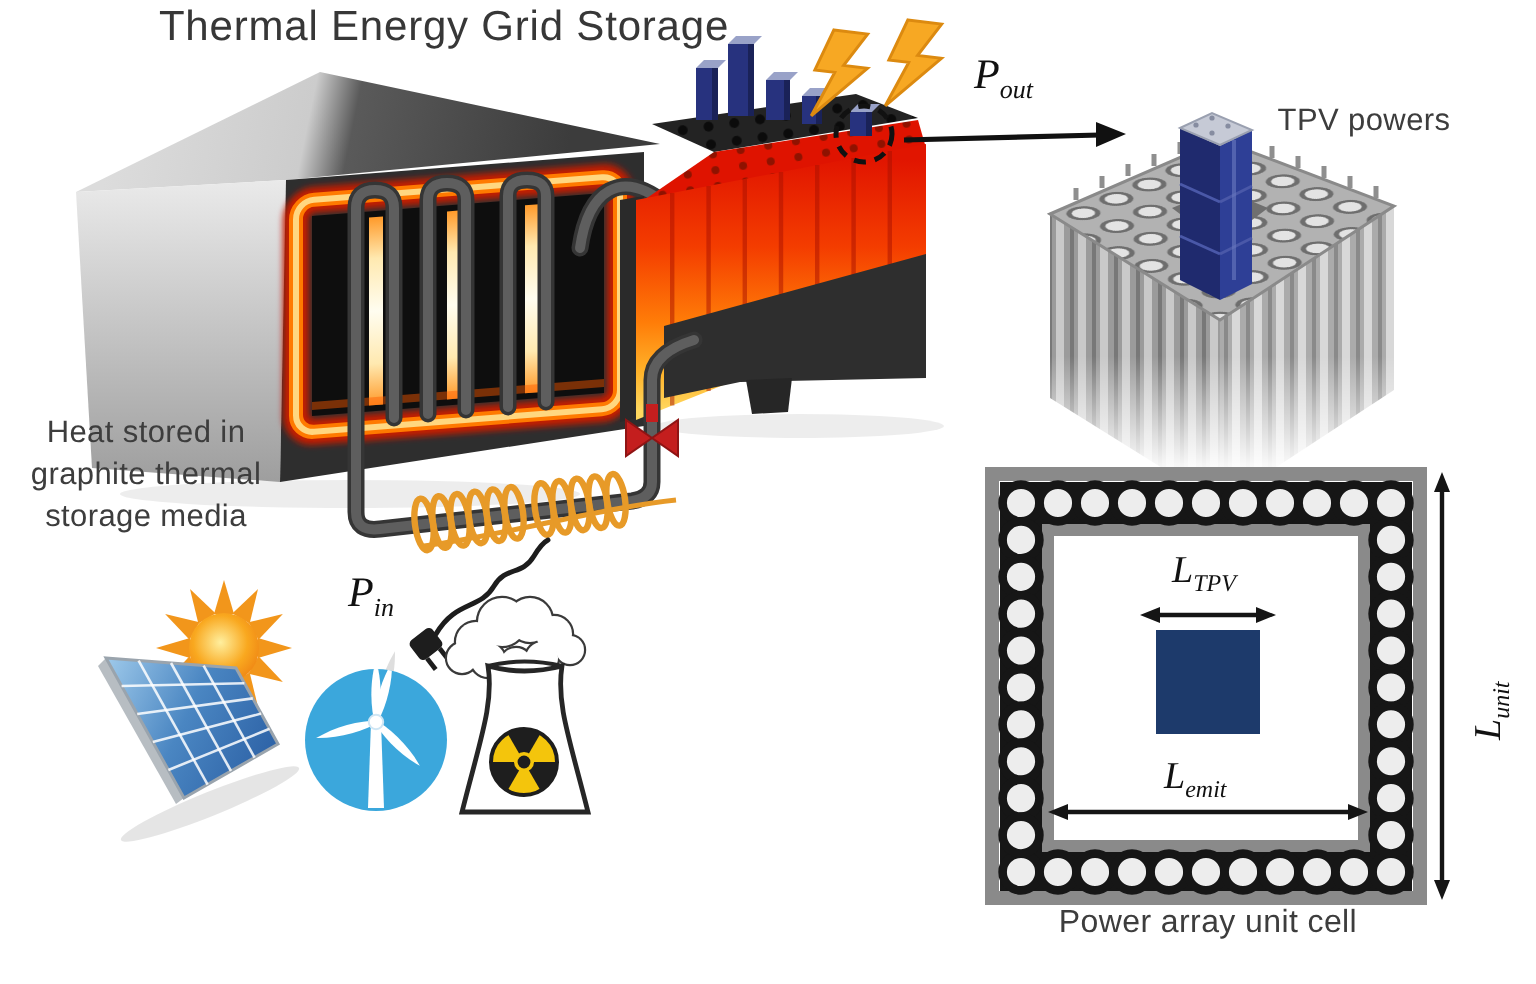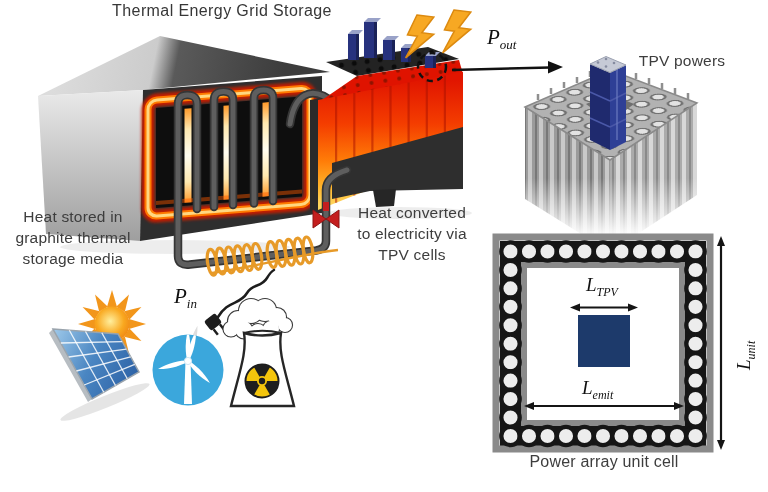--- a/index.html
+++ b/index.html
@@ -1,21 +1,21 @@
 <!DOCTYPE html>
 <html><head>
 <meta charset="utf-8">
 <style>
   html,body{margin:0;padding:0;background:#ffffff;}
   #page{position:relative;width:768px;height:492px;background:#fff;overflow:hidden;
         font-family:"Liberation Sans","DejaVu Sans",sans-serif;}
   .cap{position:absolute;transform:translateX(-50%);text-align:center;color:#3d3d3d;
        font-size:15.5px;line-height:21px;white-space:pre-line;letter-spacing:.2px;}
   #title{position:absolute;left:222px;top:2px;transform:translateX(-50%);
-         font-size:16px;letter-spacing:.4px;color:#373737;white-space:nowrap;}
+         font-size:21px;letter-spacing:.4px;color:#373737;white-space:nowrap;}
   #cap-tpv{white-space:nowrap;}
   #cap-unit{font-size:16px;white-space:nowrap;}
   svg{position:absolute;left:0;top:0;}
   .math{font-family:"Liberation Serif","DejaVu Serif",serif;font-style:italic;fill:#111;}
 </style>
 </head>
 <body>
 
 <div id="page">
 
@@ -408,18 +408,15 @@
   <text class="math" x="487" y="44" font-size="21"><tspan>P</tspan><tspan dy="5" font-size="13">out</tspan></text>
   <text class="math" x="586" y="291" font-size="19"><tspan>L</tspan><tspan dy="4.5" font-size="12">TPV</tspan></text>
   <text class="math" x="582" y="394" font-size="19"><tspan>L</tspan><tspan dy="4.5" font-size="12">emit</tspan></text>
   <text class="math" x="718" y="350" font-size="19" transform="rotate(-90 744 344)"><tspan>L</tspan><tspan dy="4.5" font-size="12">unit</tspan></text>
 </svg>
 
   <div id="title">Thermal Energy Grid Storage</div>
   <div class="cap" style="left:73px;top:206px">Heat stored in
 graphite thermal
 storage media</div>
-  <div class="cap" style="left:412px;top:202px">Heat converted
-to electricity via
-TPV cells</div>
   <div class="cap" id="cap-tpv" style="left:682px;top:50px">TPV powers</div>
   <div class="cap" id="cap-unit" style="left:604px;top:451px">Power array unit cell</div>
 </div>
 
 </body></html>

